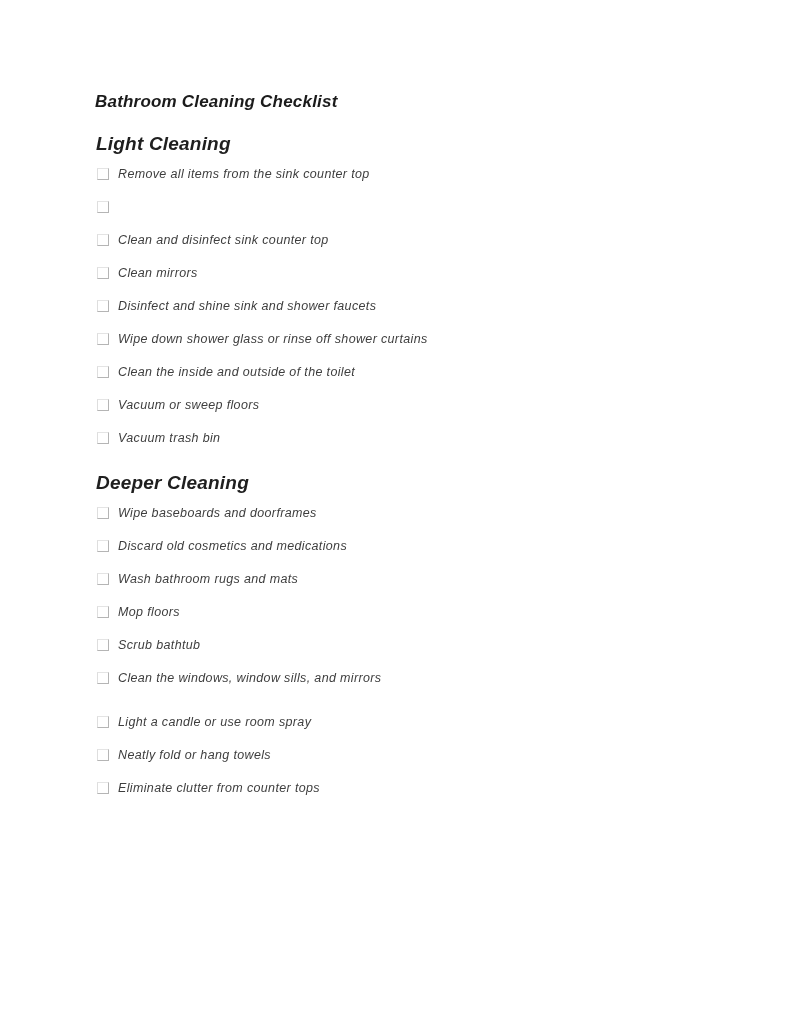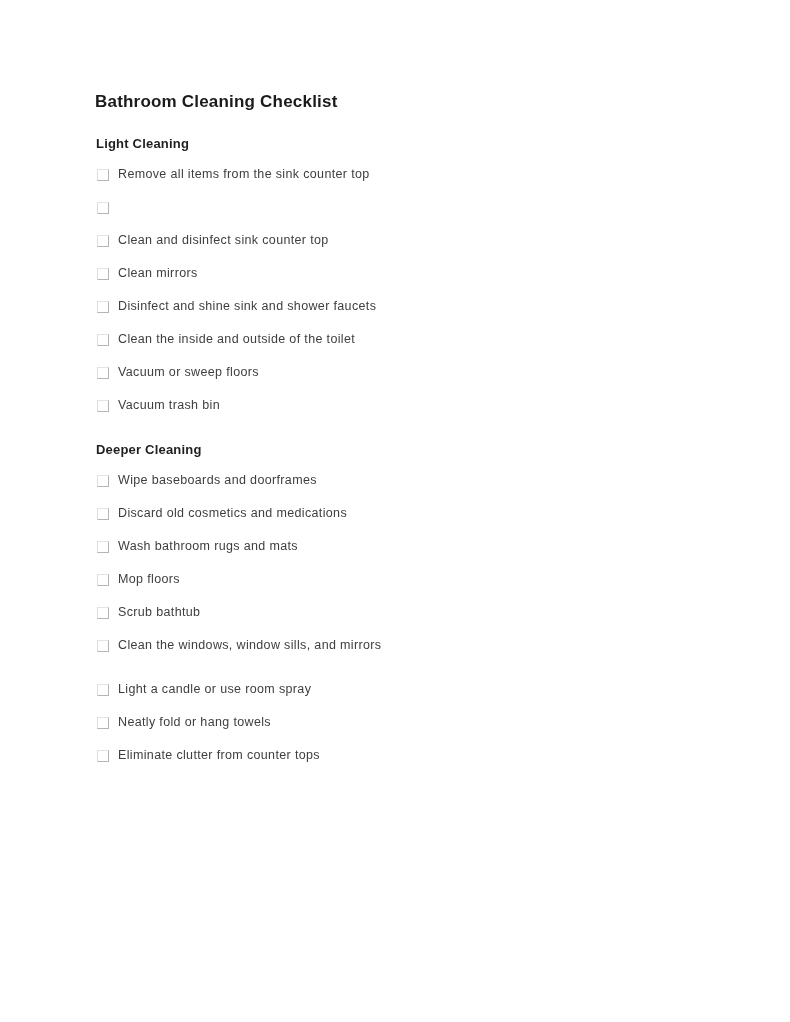--- a/index.html
+++ b/index.html
@@ -9,42 +9,43 @@
     height: 1022px;
     background: #ffffff;
     font-family: "Liberation Sans", sans-serif;
     color: #3e3e3e;
     overflow: hidden;
   }
   .page {
     width: 790px;
     height: 894px;
     padding: 92px 40px 0 95px;
+    font-style: italic;
   }
   .doc-title {
     font-size: 17px;
     line-height: 19px;
     font-weight: 700;
     color: #1b1b1b;
     letter-spacing: 0.2px;
     margin: 0 0 26px 0;
   }
   .section { margin: 0 0 31px 0; }
   .section-heading {
-    font-size: 13px;
+    font-size: 19px;
     line-height: 14px;
     font-weight: 700;
     color: #1f1f1f;
     letter-spacing: 0.2px;
     margin: 0 0 17px 1px;
   }
   .checklist { }
   .check-item {
     display: flex;
-    align-items: flex-end;
+    align-items: flex-start;
     height: 13px;
     margin: 0 0 20px 2px;
   }
   .checkbox {
     flex: 0 0 auto;
     width: 12px;
     height: 12px;
     background: #ffffff;
     border-style: solid;
     border-width: 1px;
@@ -86,20 +87,24 @@
   <div class="check-item">
     <span class="checkbox"></span>
     <span class="check-label">Clean mirrors</span>
   </div>
 
   <div class="check-item">
     <span class="checkbox"></span>
     <span class="check-label">Disinfect and shine sink and shower faucets</span>
   </div>
 
+  <div class="check-item">
+    <span class="checkbox"></span>
+    <span class="check-label">Wipe down shower glass or rinse off shower curtains</span>
+  </div>
 
   <div class="check-item">
     <span class="checkbox"></span>
     <span class="check-label">Clean the inside and outside of the toilet</span>
   </div>
 
   <div class="check-item">
     <span class="checkbox"></span>
     <span class="check-label">Vacuum or sweep floors</span>
   </div>

